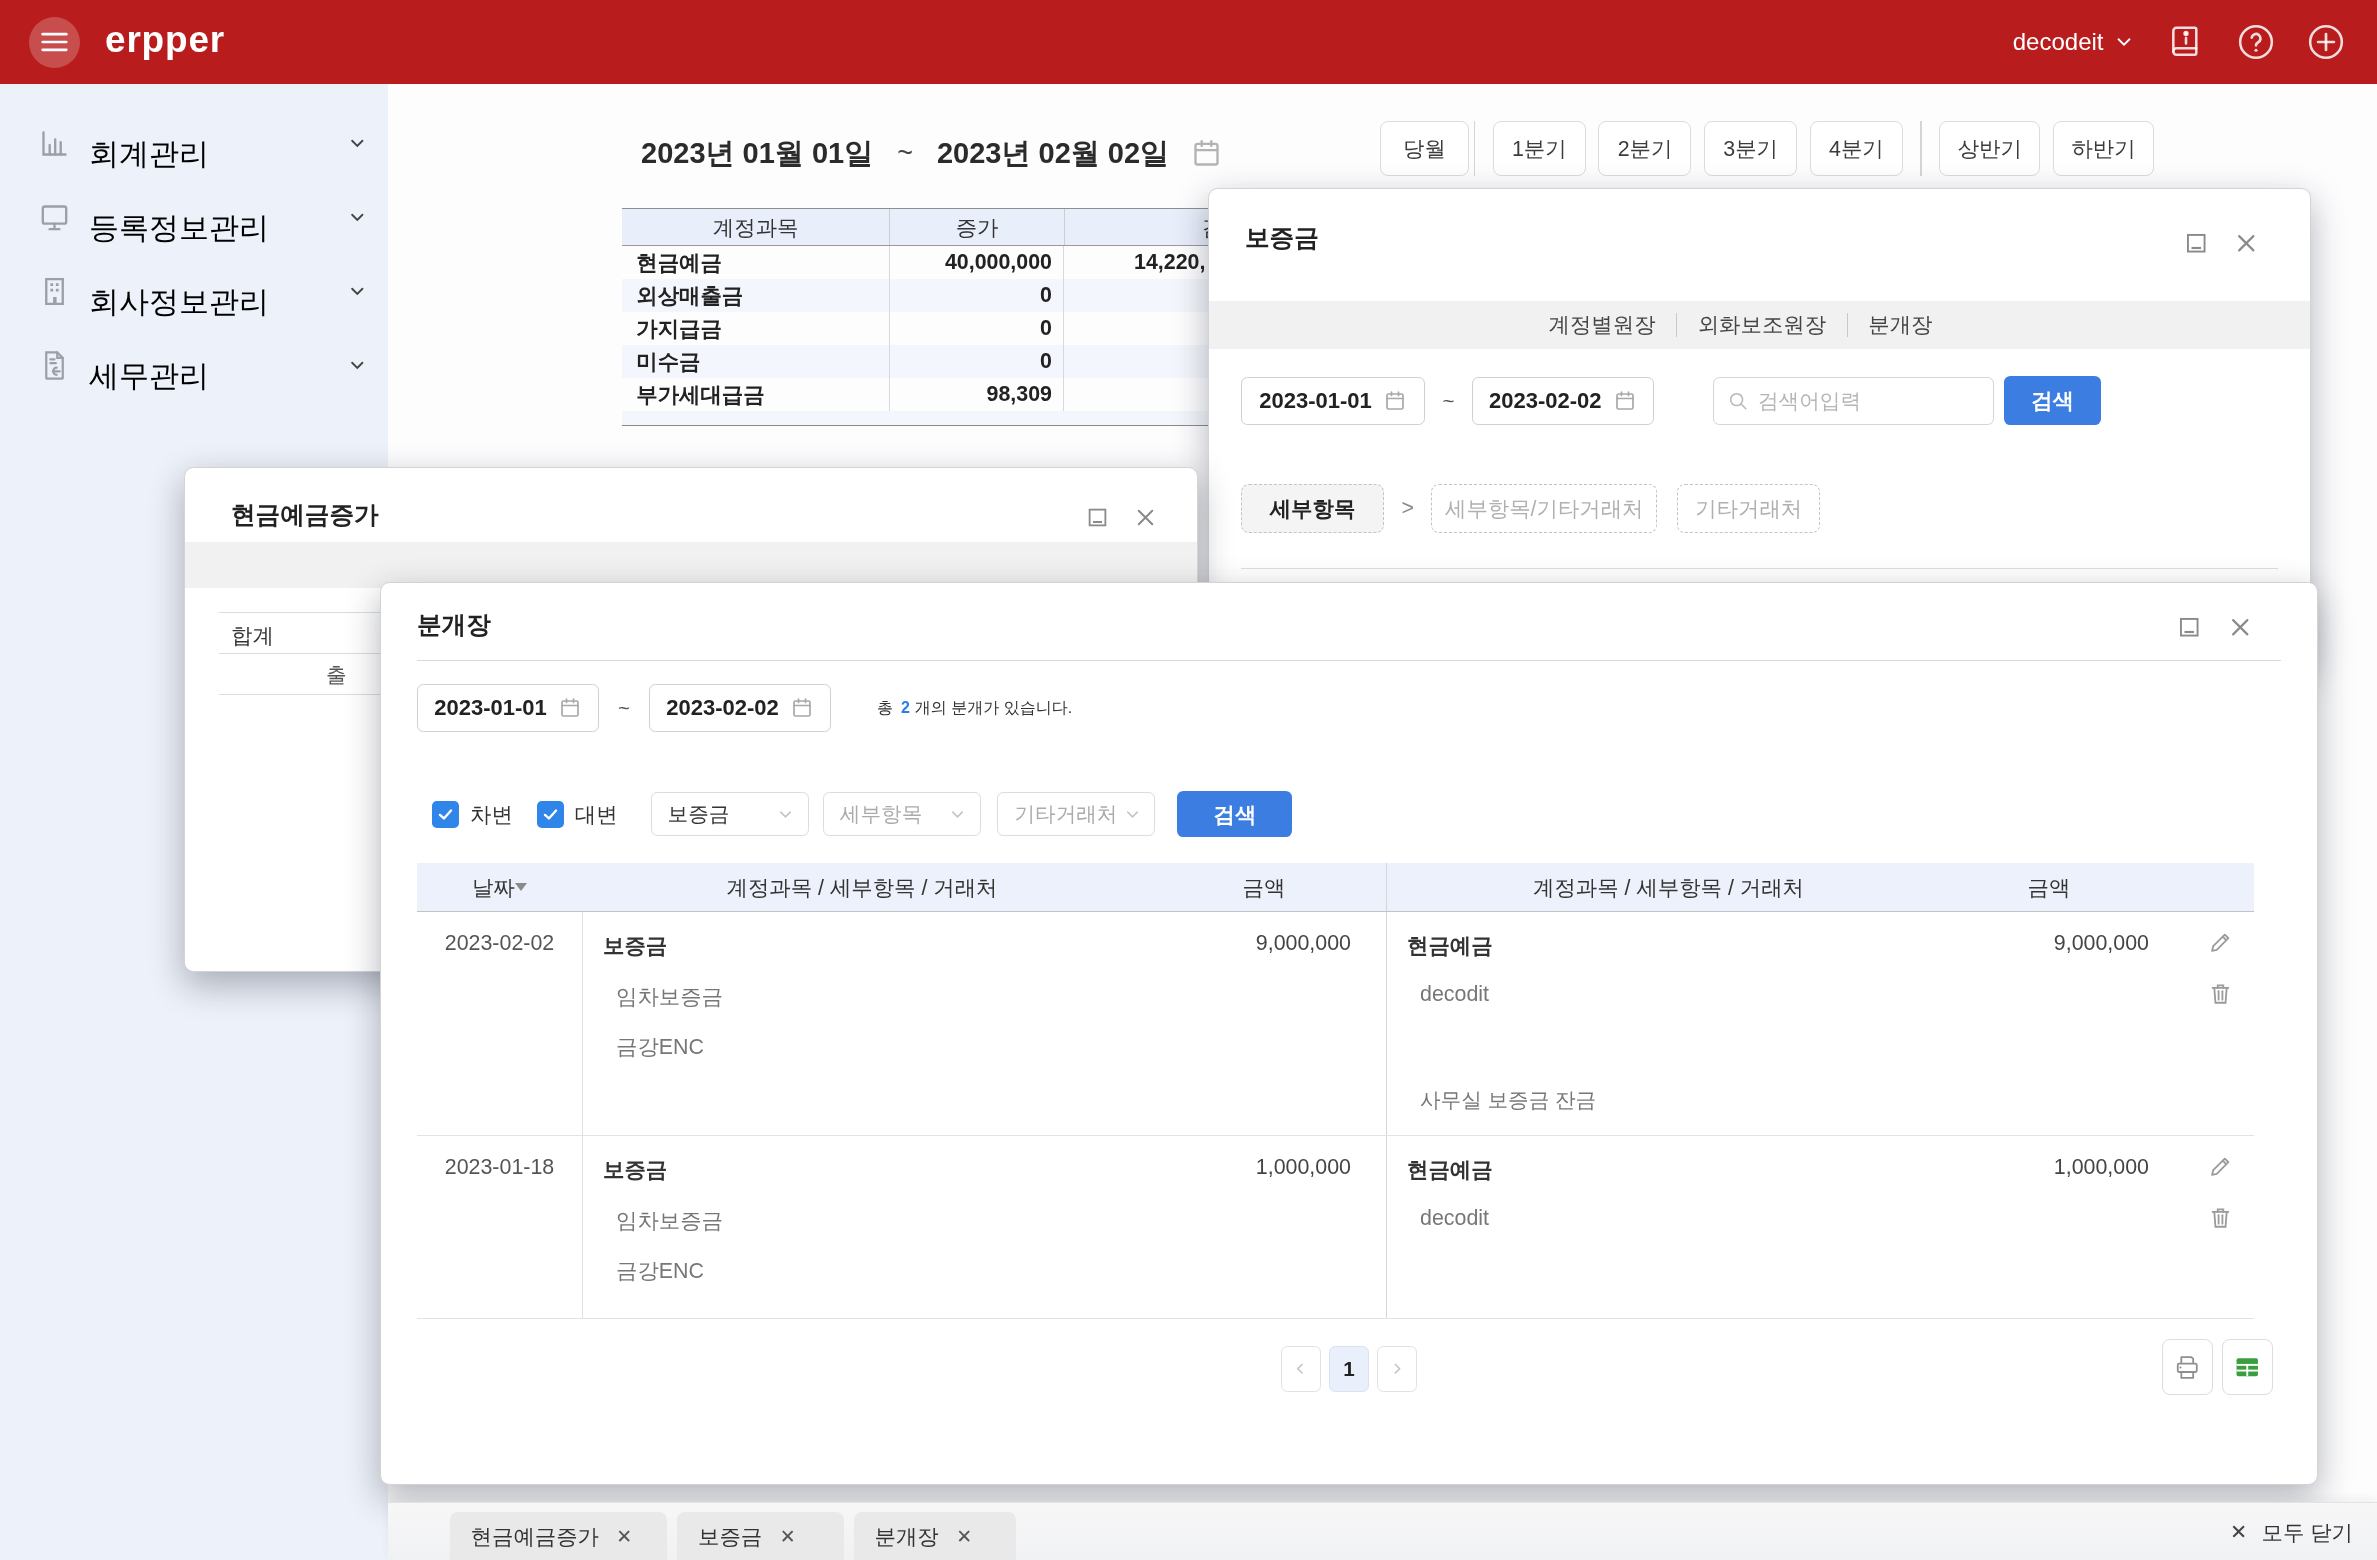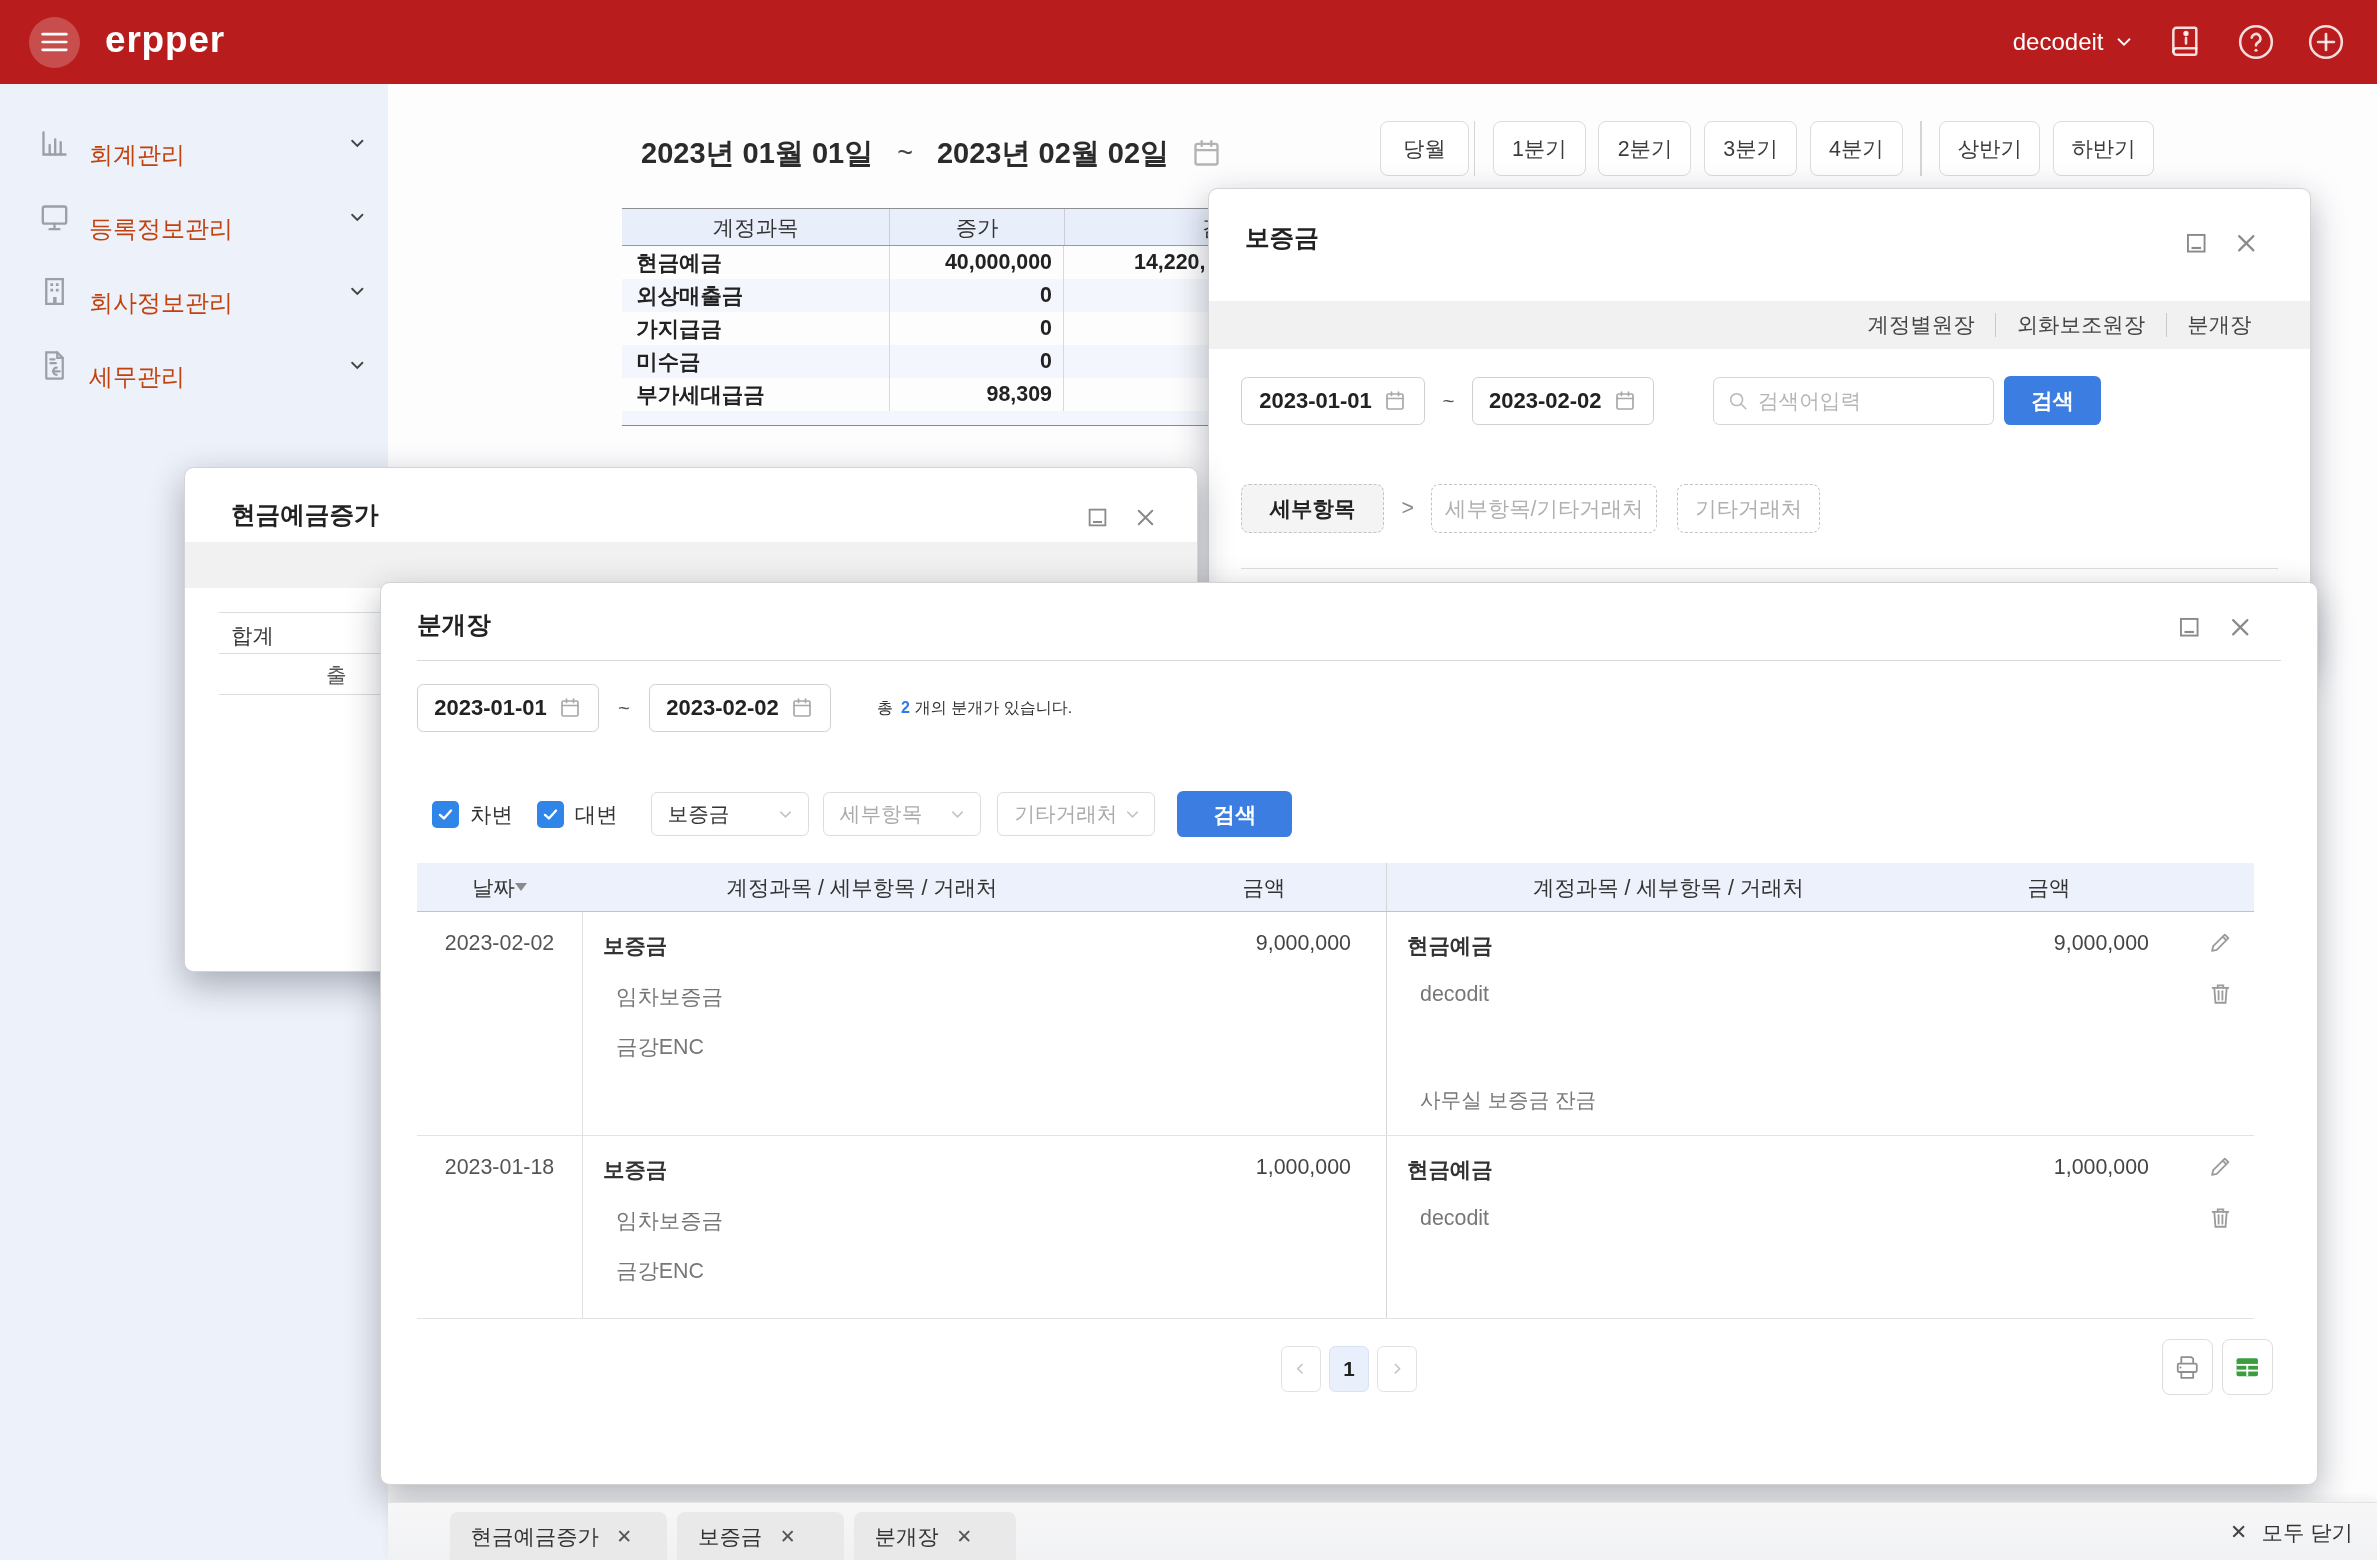--- a/index.html
+++ b/index.html
@@ -13,21 +13,21 @@
              background:rgba(255,255,255,.22);display:flex;align-items:center;justify-content:center;cursor:pointer;}
   .logo{position:absolute;left:105px;top:19px;font-size:37px;font-weight:700;color:#fff;letter-spacing:0.8px;}
   .top-right{position:absolute;right:32px;top:0;height:84px;display:flex;align-items:center;gap:32px;}
   .userwrap{display:flex;align-items:center;gap:9.5px;color:#fff;font-size:24px;cursor:pointer;}
   .topicon{width:38px;height:38px;cursor:pointer;}
 
   
   .sidebar{position:absolute;left:0;top:84px;width:388px;bottom:0;background:#edf1f9;z-index:5;padding-top:22px;}
   .side-item{position:relative;height:74px;display:flex;align-items:center;cursor:pointer;}
   .side-item .sicon{position:absolute;left:38px;width:33px;height:33px;}
-  .side-item .slabel{position:absolute;left:89px;font-size:24px;color:#c2410c;margin-top:23px;}
+  .side-item .slabel{position:absolute;left:89px;font-size:30px;color:#000000;margin-top:23px;}
   .side-item .schev{position:absolute;left:347px;width:20.6px;height:20.6px;}
 
   
   .main-title{position:absolute;left:641px;top:125px;height:57px;display:flex;align-items:center;z-index:1;}
   .main-title .d{font-size:29px;font-weight:700;color:#2b2b2b;}
   .main-title .t{font-size:27px;color:#444;margin:0 24px;}
   .main-title .cal{margin-left:20.6px;}
 
   .period-bar{position:absolute;left:1380px;top:120px;height:57px;display:flex;align-items:center;z-index:1;}
   .pbtn{height:55px;border:1.6px solid #dcdcdc;border-radius:8px;background:#fff;color:#3c3c3c;
@@ -49,21 +49,21 @@
   .bgt-row .n{width:268px;display:flex;align-items:center;padding-left:14.3px;box-sizing:border-box;border-right:0.8px solid #d4d8e2;}
   .bgt-row .i{width:174px;display:flex;align-items:center;justify-content:flex-end;padding-right:11px;box-sizing:border-box;border-right:0.8px solid #d4d8e2;}
   .bgt-row .d{width:318px;display:flex;align-items:center;padding-left:70px;box-sizing:border-box;}
   .bgt-part{height:13.5px;background:#f3f6fc;border-bottom:1.6px solid #8a8a8a;}
 
   
   .modal{position:absolute;background:#fff;border:0.8px solid #d3d3d3;border-radius:9.5px;
          box-shadow:0 12.7px 35px rgba(25,31,45,.33);}
   .m-title{position:absolute;font-size:24.6px;font-weight:700;color:#222;}
   .winbtn{position:absolute;width:28.5px;height:28.5px;cursor:pointer;}
-  .graystrip{position:absolute;left:0;right:0;background:#f1f1f1;display:flex;align-items:center;justify-content:flex-end;}
+  .graystrip{position:absolute;left:0;right:0;background:#f1f1f1;display:flex;align-items:center;justify-content:center;}
   .striplink{padding:0 20.6px;font-size:21.4px;color:#444;cursor:pointer;border-left:0.8px solid #c9c9c9;line-height:24px;}
   .striplink:first-child{border-left:none;}
 
   .dateinput{height:48px;border:0.8px solid #cfcfcf;border-radius:6.3px;background:#fff;display:flex;
              align-items:center;justify-content:center;gap:11px;font-size:22px;font-weight:600;color:#222;cursor:pointer;box-sizing:border-box;}
   .tilde{font-size:20.6px;color:#555;}
   .bluebtn{background:#3b7de0;color:#fff;font-size:21.4px;font-weight:700;border:none;border-radius:6.3px;
            display:flex;align-items:center;justify-content:center;cursor:pointer;}
 
   

